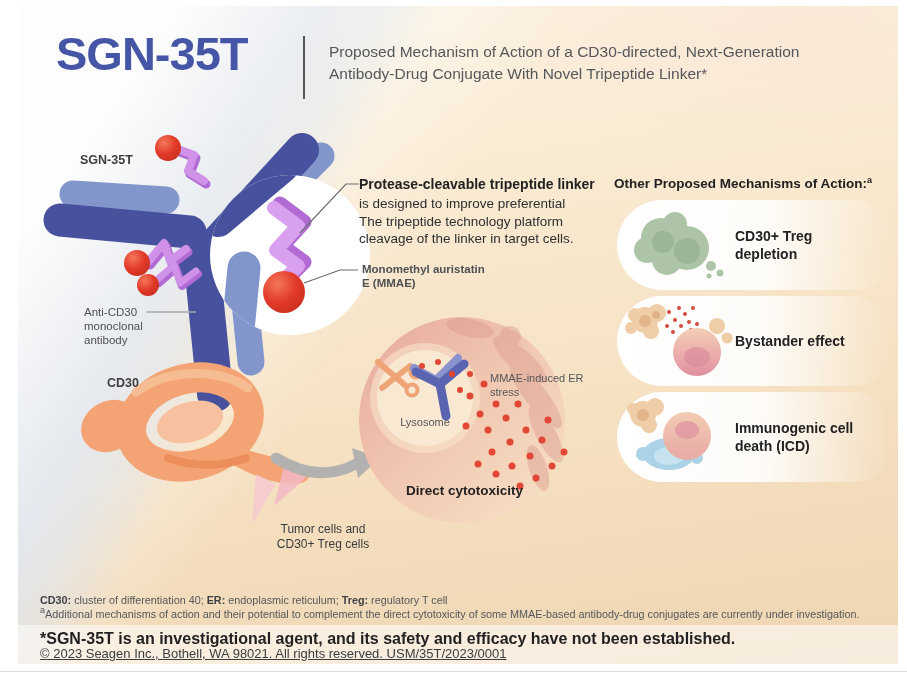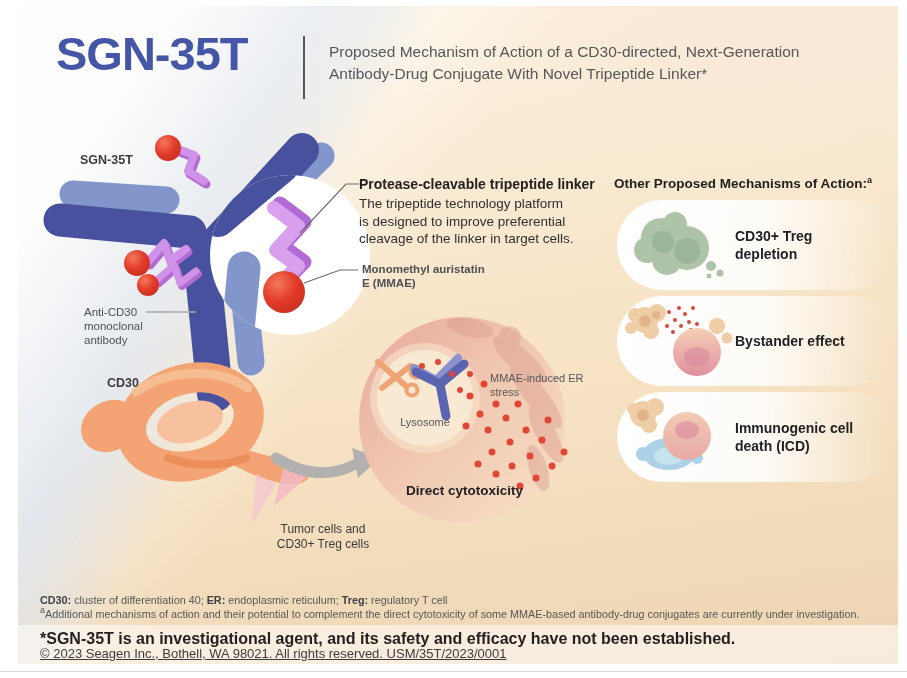--- a/index.html
+++ b/index.html
@@ -187,22 +187,22 @@
     <div>Proposed Mechanism of Action of a CD30-directed, Next-Generation</div>
     <div>Antibody-Drug Conjugate With Novel Tripeptide Linker*</div>
   </div>
 
   <div class="abs lbl-b sgn-lbl">SGN-35T</div>
   <div class="abs lbl anticd30">Anti-CD30 monoclonal antibody</div>
   <div class="abs lbl-b cd30">CD30</div>
 
   <div class="abs co-title">Protease-cleavable tripeptide linker</div>
   <div class="abs co-body">
+    <div>is designed to improve preferential</div>
     <div>The tripeptide technology platform</div>
-    <div>is designed to improve preferential</div>
     <div>cleavage of the linker in target cells.</div>
   </div>
   <div class="abs lbl mmae">Monomethyl auristatin E (MMAE)</div>
 
   <div class="abs erstress">MMAE-induced ER stress</div>
   <div class="abs lyso">Lysosome</div>
   <div class="abs dcyto">Direct cytotoxicity</div>
   <div class="abs tumor">Tumor cells and CD30+ Treg cells</div>
 
   <div class="abs mech-h">

